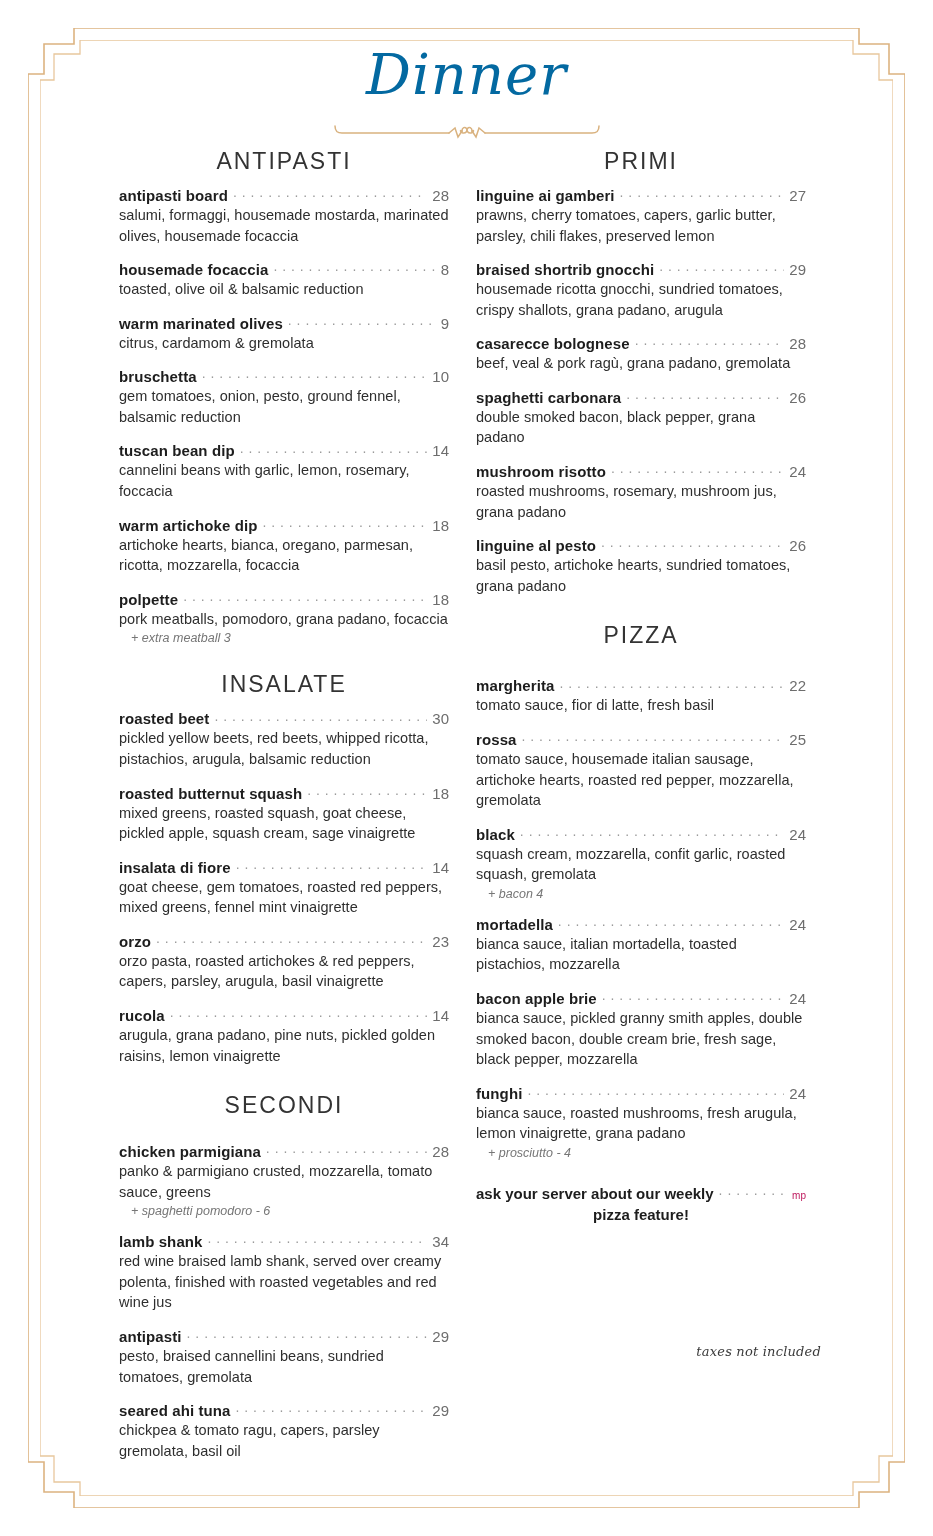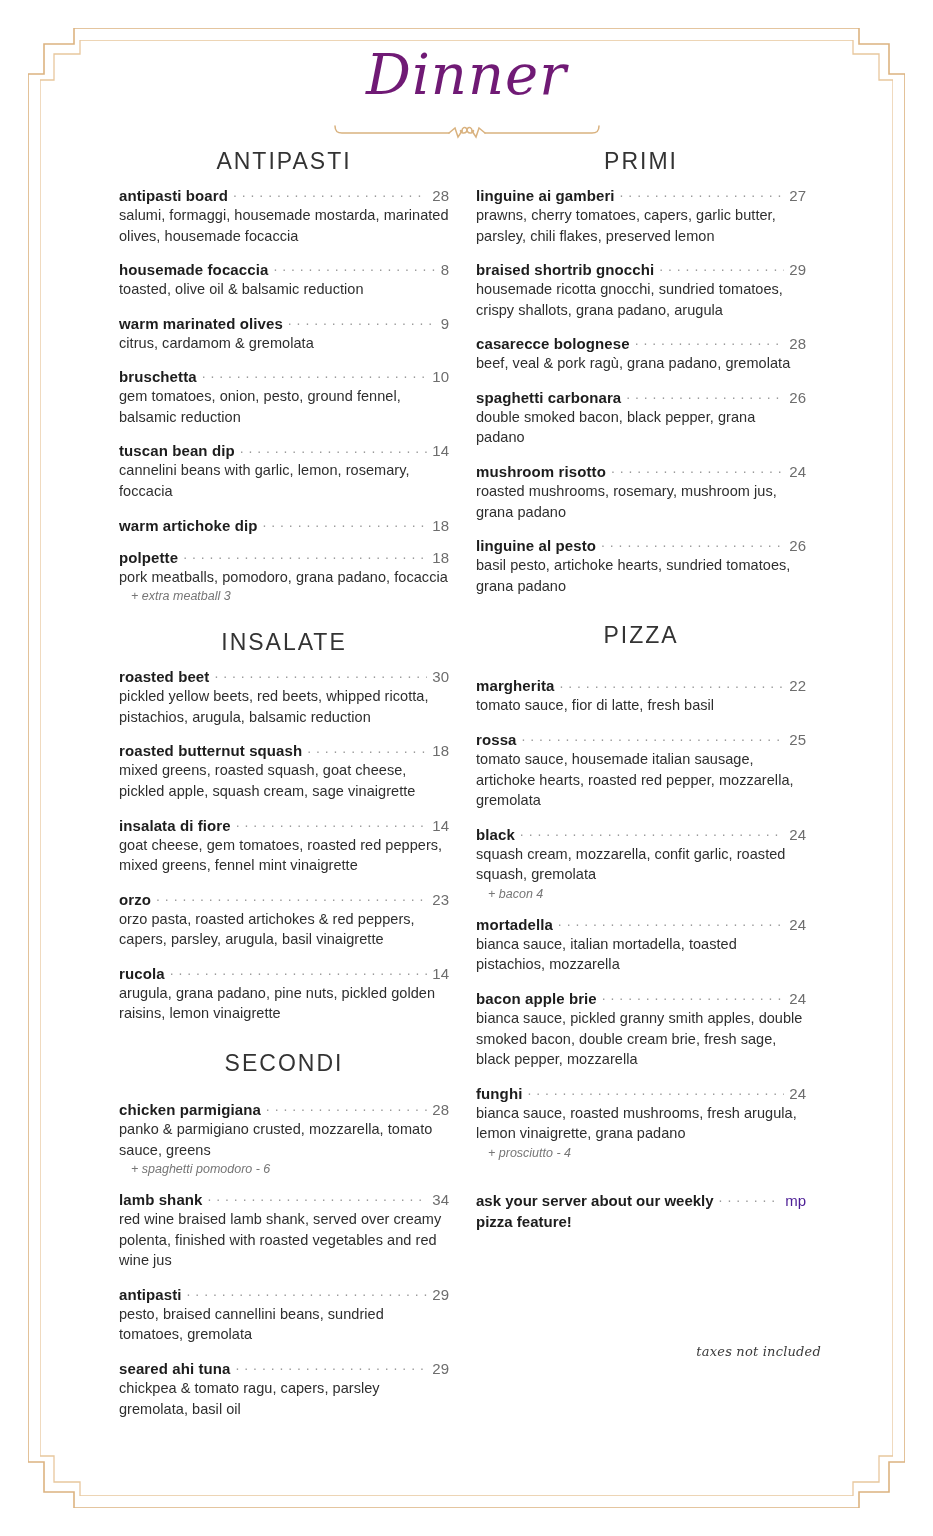--- a/index.html
+++ b/index.html
@@ -37,21 +37,21 @@
     left: 0; right: 0;
     top: 46px;
     text-align: center;
   }
   .menu-title {
     font-family: "DejaVu Serif", "Liberation Serif", serif;
     font-style: italic;
     font-size: 56px;
     font-weight: 400;
     letter-spacing: 1px;
-    color: #701a75;
+    color: #0369a1;
     line-height: 1.05;
     margin: 0;
   }
   .divider-wrap {
     margin-top: 14px;
     height: 26px;
     display: flex;
     justify-content: center;
     align-items: center;
   }
@@ -131,30 +131,31 @@
   }
   .item-add {
     font-size: 12.5px;
     font-style: italic;
     color: #767676;
     margin-top: 2px;
     padding-left: 12px;
   }
 
   .feature {
-    margin-top: 30px;
+    margin-top: 23px;
+    text-align: center;
   }
   .feature-text {
     font-weight: bold;
     font-size: 15px;
     color: #1d1d1d;
     line-height: 1.38;
   }
   .feature-line1 { display: flex; align-items: baseline; }
-  .feature-mp { font-size: 15px; color: #4c1d95; white-space: nowrap; }
+  .feature-mp { font-size: 10px; color: #be185d; white-space: nowrap; }
 
   .taxes {
     position: absolute;
     right: 112px;
     top: 1344px;
     font-family: "DejaVu Serif", "Liberation Serif", serif;
     font-style: italic;
     font-size: 13px;
     color: #3a3a3a;
     letter-spacing: 0.2px;
@@ -248,20 +249,21 @@
         </div>
         <div class="item-desc">cannelini beans with garlic, lemon, rosemary, foccacia</div>
       </div>
 
       <div class="item">
         <div class="item-head">
           <span class="item-name">warm artichoke dip</span>
           <span class="leader"></span>
           <span class="item-price">18</span>
         </div>
+        <div class="item-desc">artichoke hearts, bianca, oregano, parmesan, ricotta, mozzarella, focaccia</div>
       </div>
 
       <div class="item">
         <div class="item-head">
           <span class="item-name">polpette</span>
           <span class="leader"></span>
           <span class="item-price">18</span>
         </div>
         <div class="item-desc">pork meatballs, pomodoro, grana padano, focaccia</div>
         <div class="item-add">+ extra meatball 3</div>

